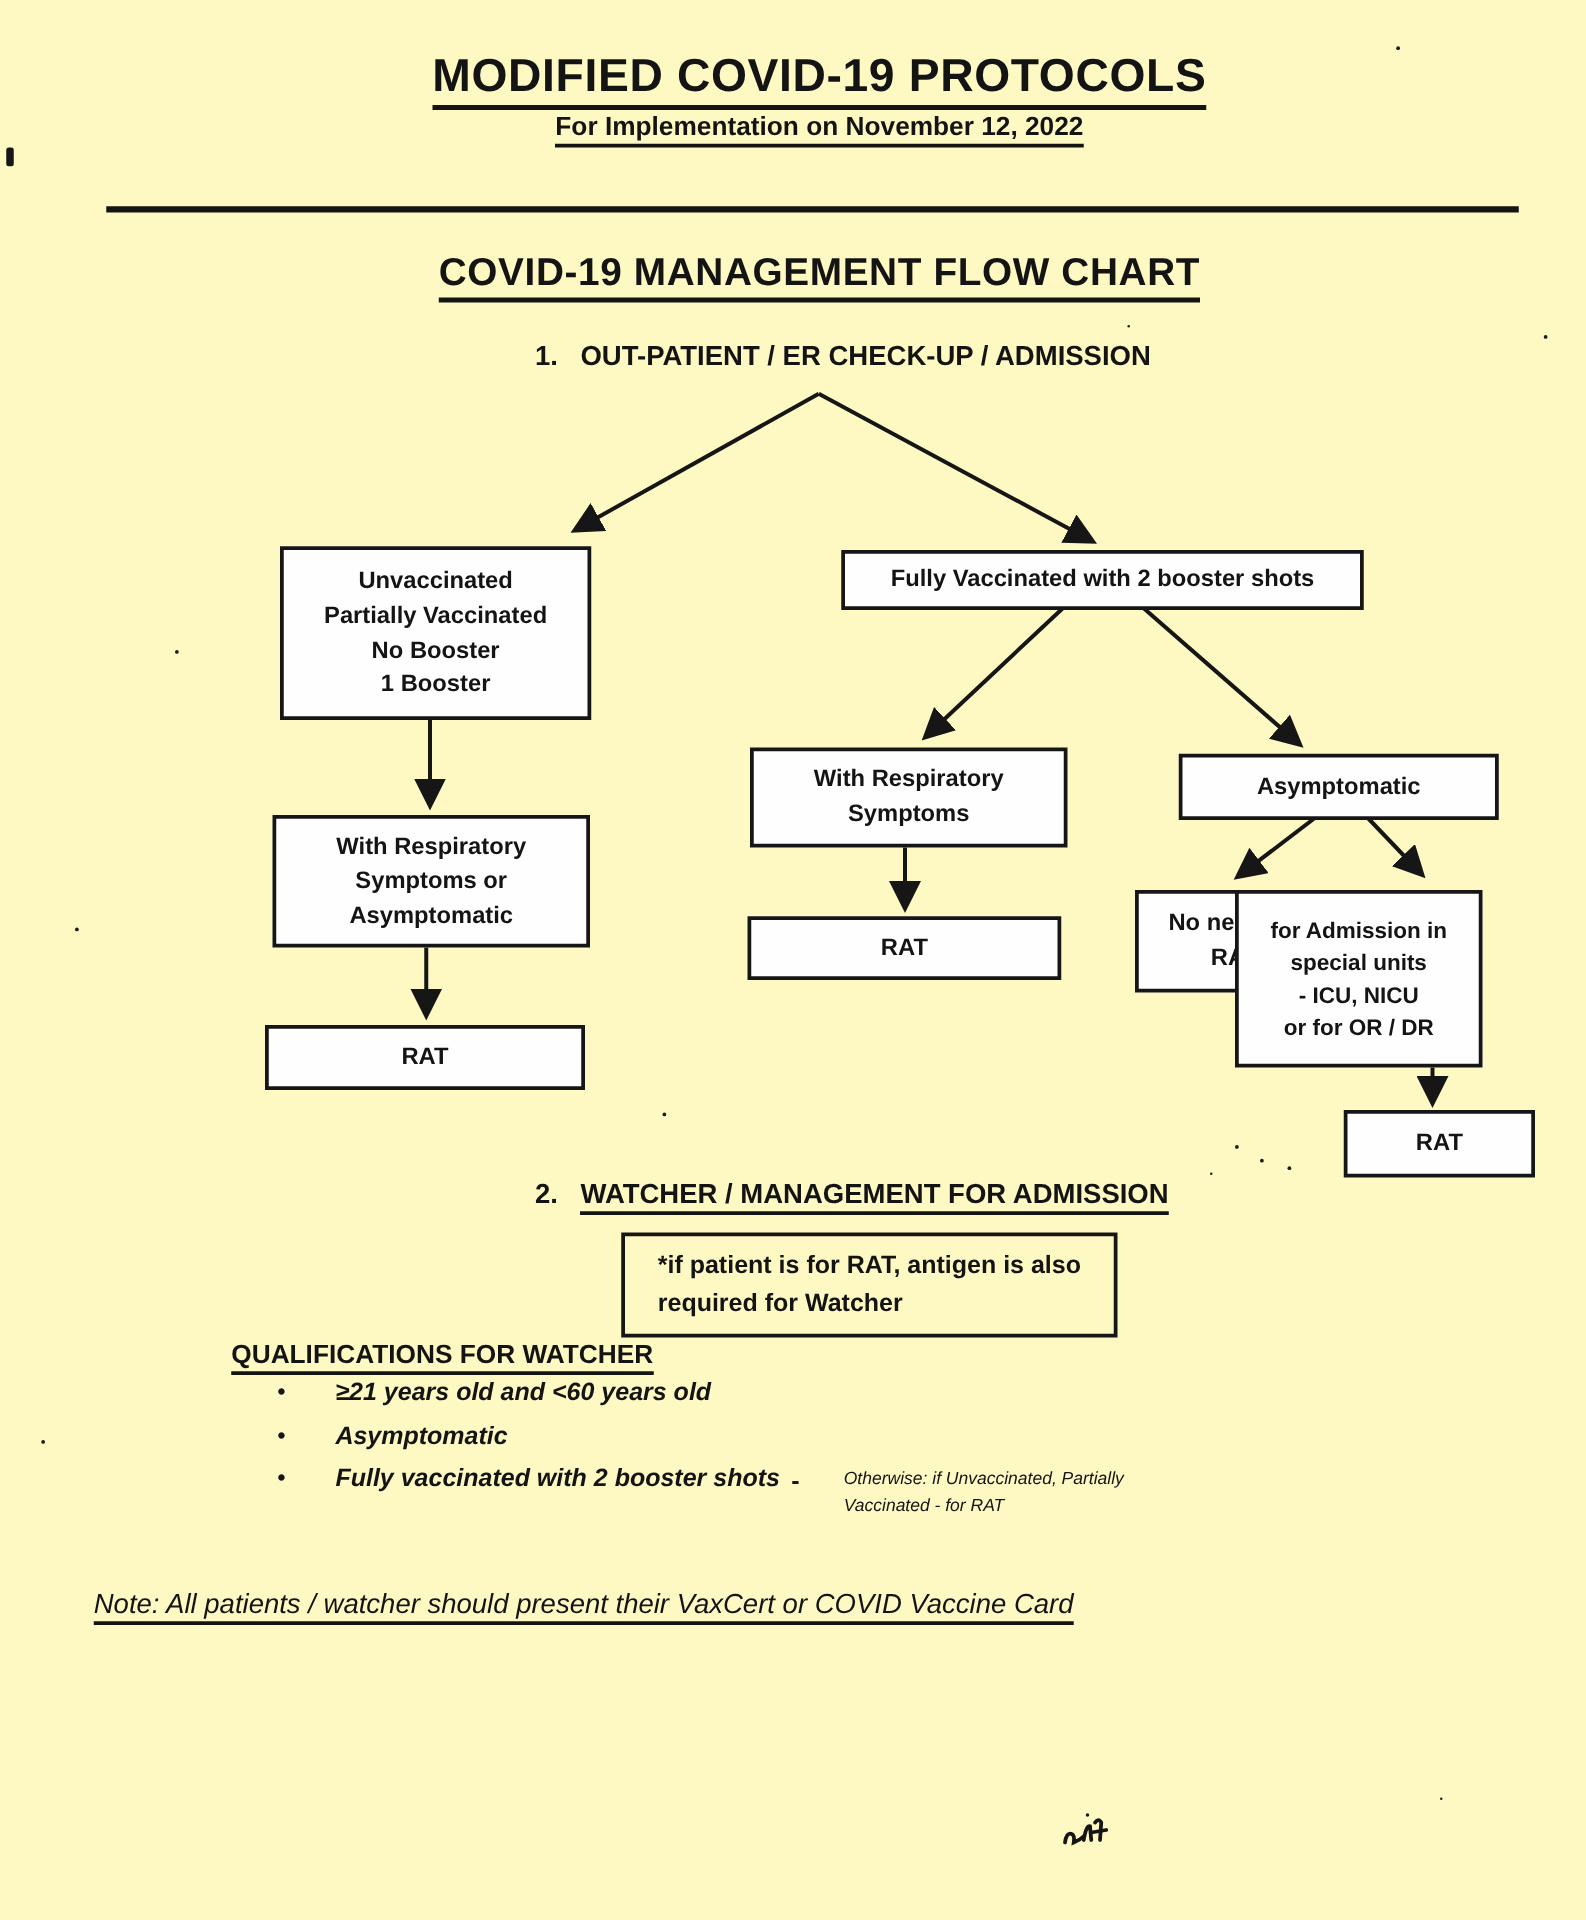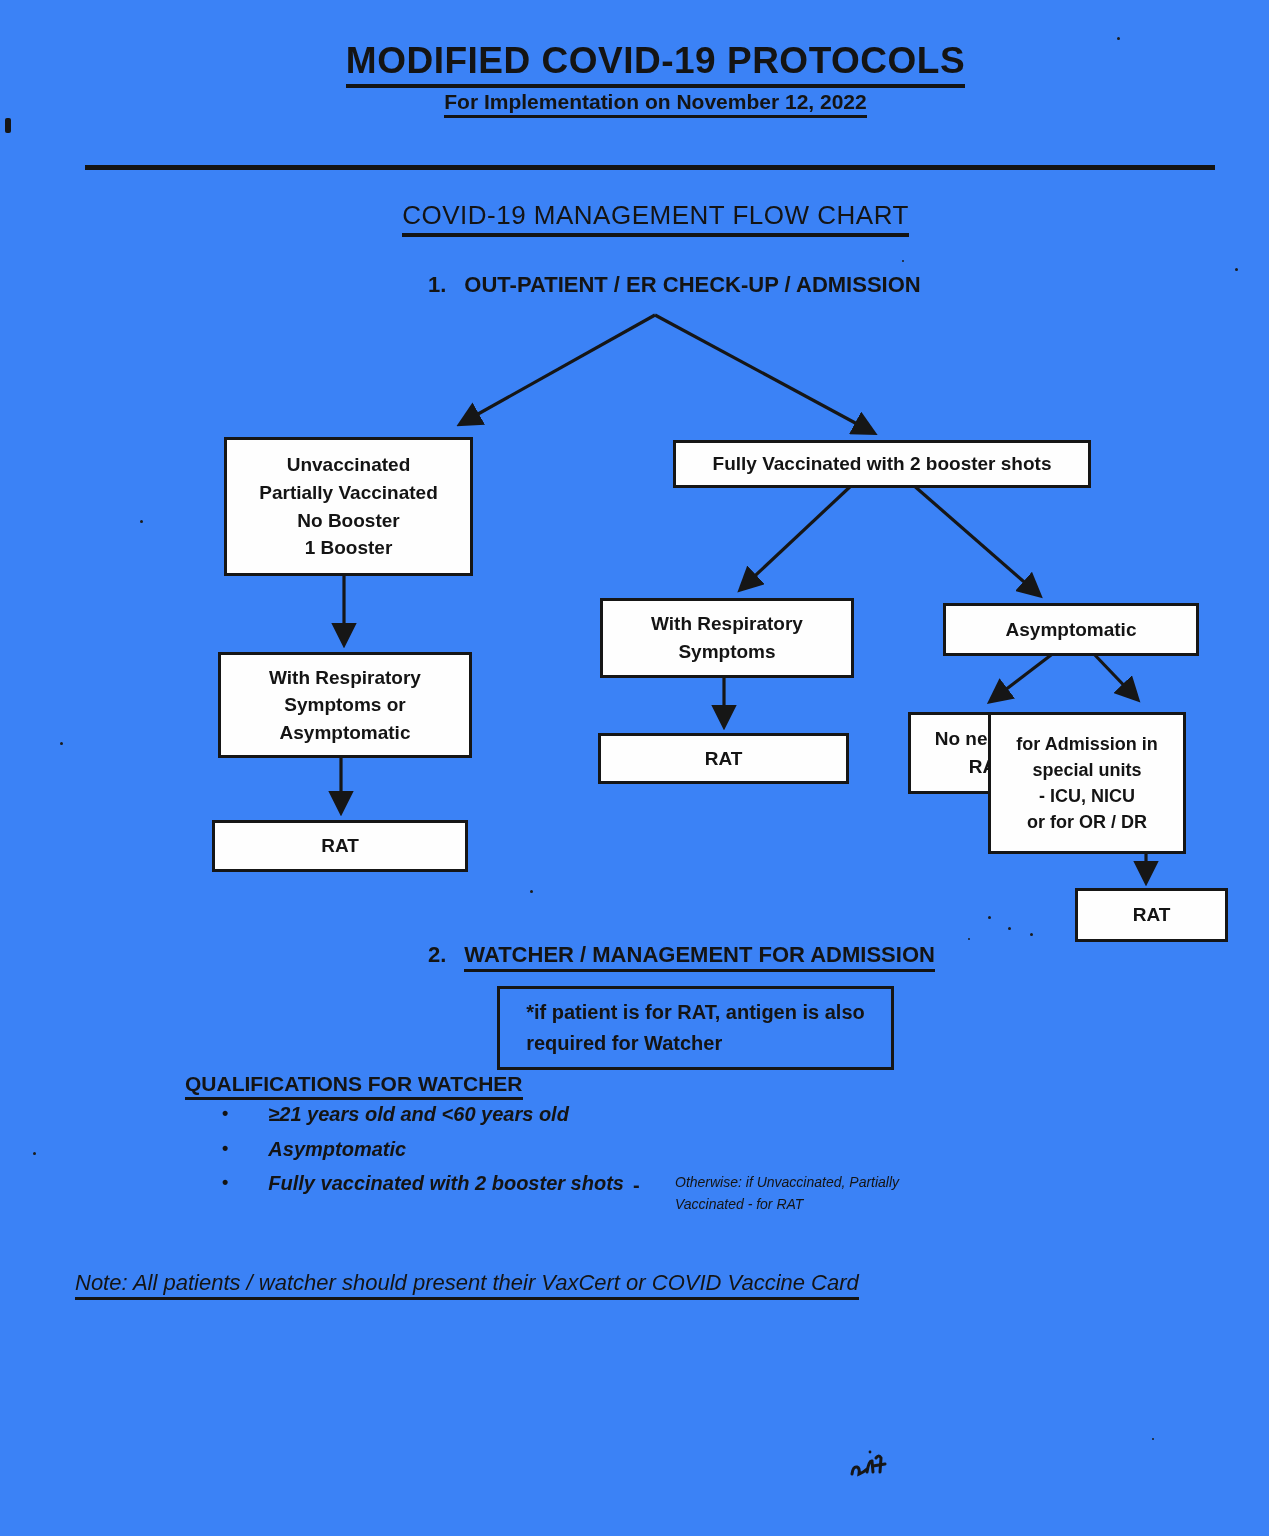--- a/index.html
+++ b/index.html
@@ -1,31 +1,31 @@
 <!DOCTYPE html>
 <html><head>
 <meta charset="utf-8">
 <style>
   html,body { margin:0; padding:0; background:#6b6b6b; }
   .page {
     position:relative;
     width:1269px; height:1536px;
     margin:0 auto;
-    background:#3b82f6;
+    background:#fef9c3;
     color:#141414;
     font-family:"Liberation Sans", sans-serif;
     overflow:hidden;
   }
   .abs { position:absolute; }
   .center-band { position:absolute; left:42px; right:0; text-align:center; }
   .u4 { display:inline-block; border-bottom:4px solid #141414; padding-bottom:2px; }
   .u3 { display:inline-block; border-bottom:3px solid #141414; padding-bottom:1px; }
   .doc-title { font-size:37px; font-weight:bold; letter-spacing:0.5px; }
   .doc-subtitle { font-size:21px; font-weight:bold; }
-  .flow-heading { font-size:26px; font-weight:normal; letter-spacing:0.5px; }
+  .flow-heading { font-size:31px; font-weight:bold; letter-spacing:0.5px; }
   .section-head { display:flex; gap:18px; font-size:22px; font-weight:bold; white-space:nowrap; }
   .rule { position:absolute; left:85px; width:1130px; height:5px; background:#141414; }
   .node {
     position:absolute;
     border:3px solid #161616;
     background:#fefefe;
     display:flex; align-items:center; justify-content:center;
     text-align:center;
     font-weight:bold; font-size:19px; line-height:1.45;
     white-space:pre-line;

